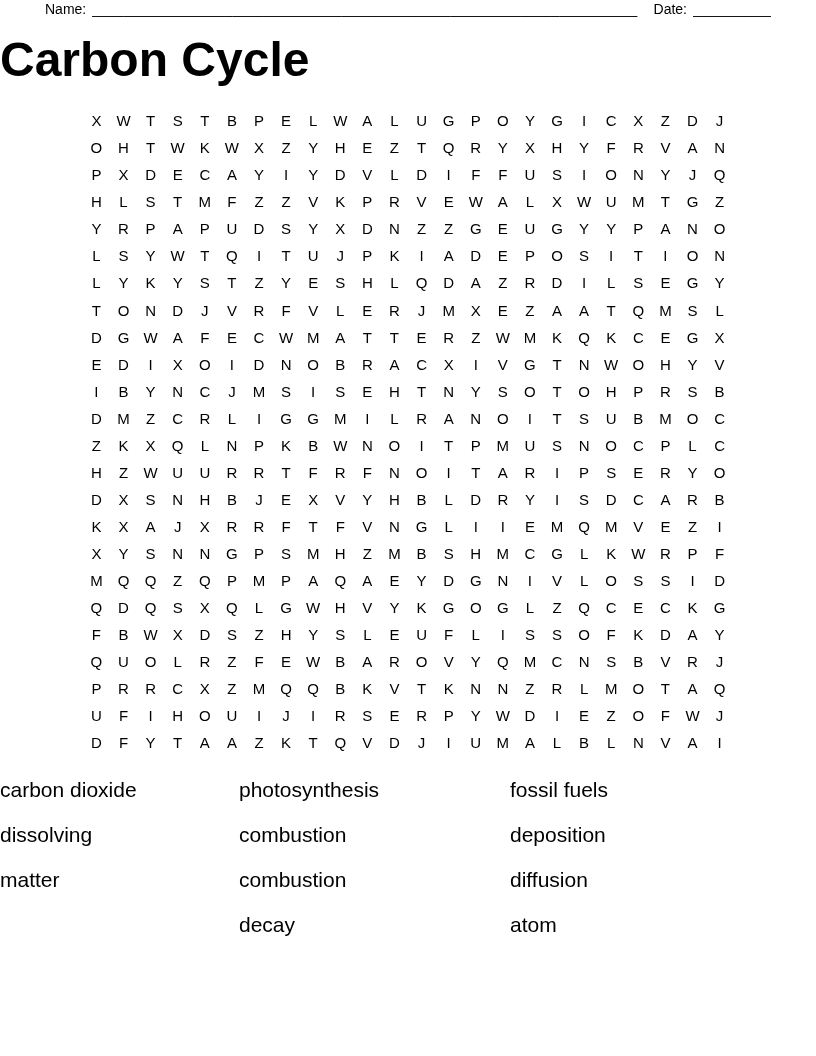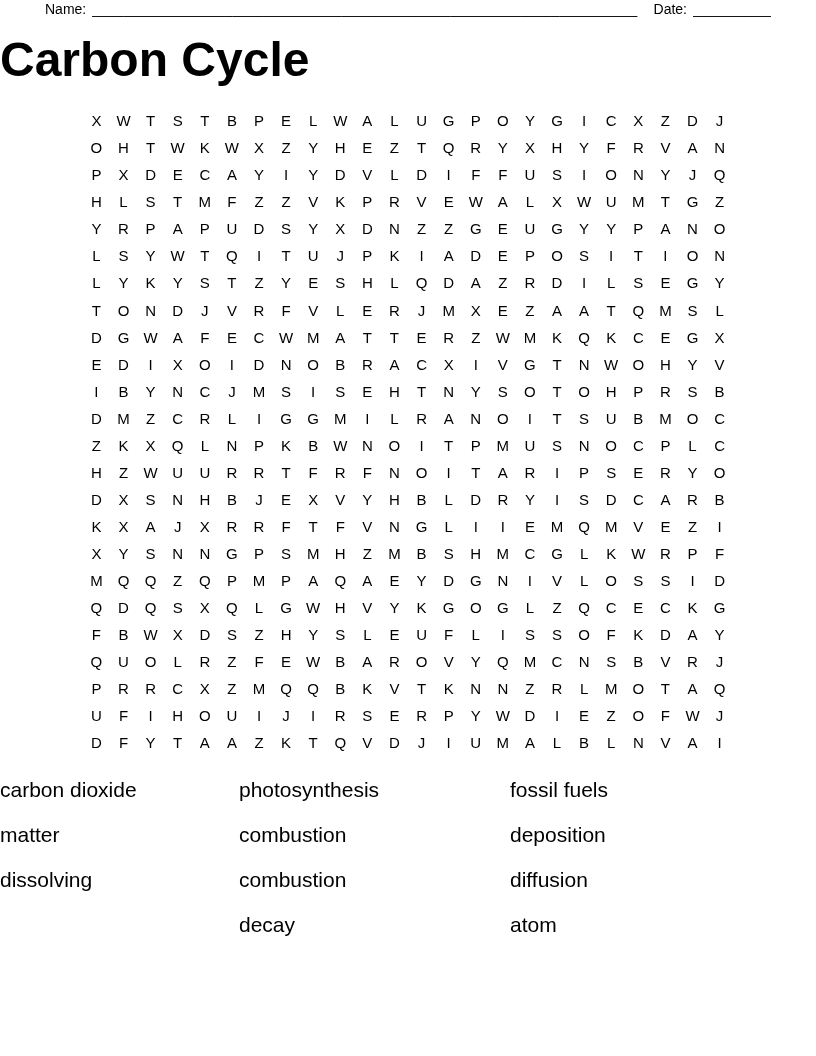--- a/index.html
+++ b/index.html
@@ -652,22 +652,22 @@
       <div class="grid-cell">L</div>
       <div class="grid-cell">N</div>
       <div class="grid-cell">V</div>
       <div class="grid-cell">A</div>
       <div class="grid-cell">I</div>
     </div>
 
   <div class="word-list">
       <div class="word-col">
         <div class="word-item">carbon dioxide</div>
+        <div class="word-item">dissolving</div>
         <div class="word-item">matter</div>
-        <div class="word-item">dissolving</div>
       </div>
       <div class="word-col">
         <div class="word-item">photosynthesis</div>
         <div class="word-item">combustion</div>
         <div class="word-item">combustion</div>
         <div class="word-item">decay</div>
       </div>
       <div class="word-col">
         <div class="word-item">fossil fuels</div>
         <div class="word-item">deposition</div>

